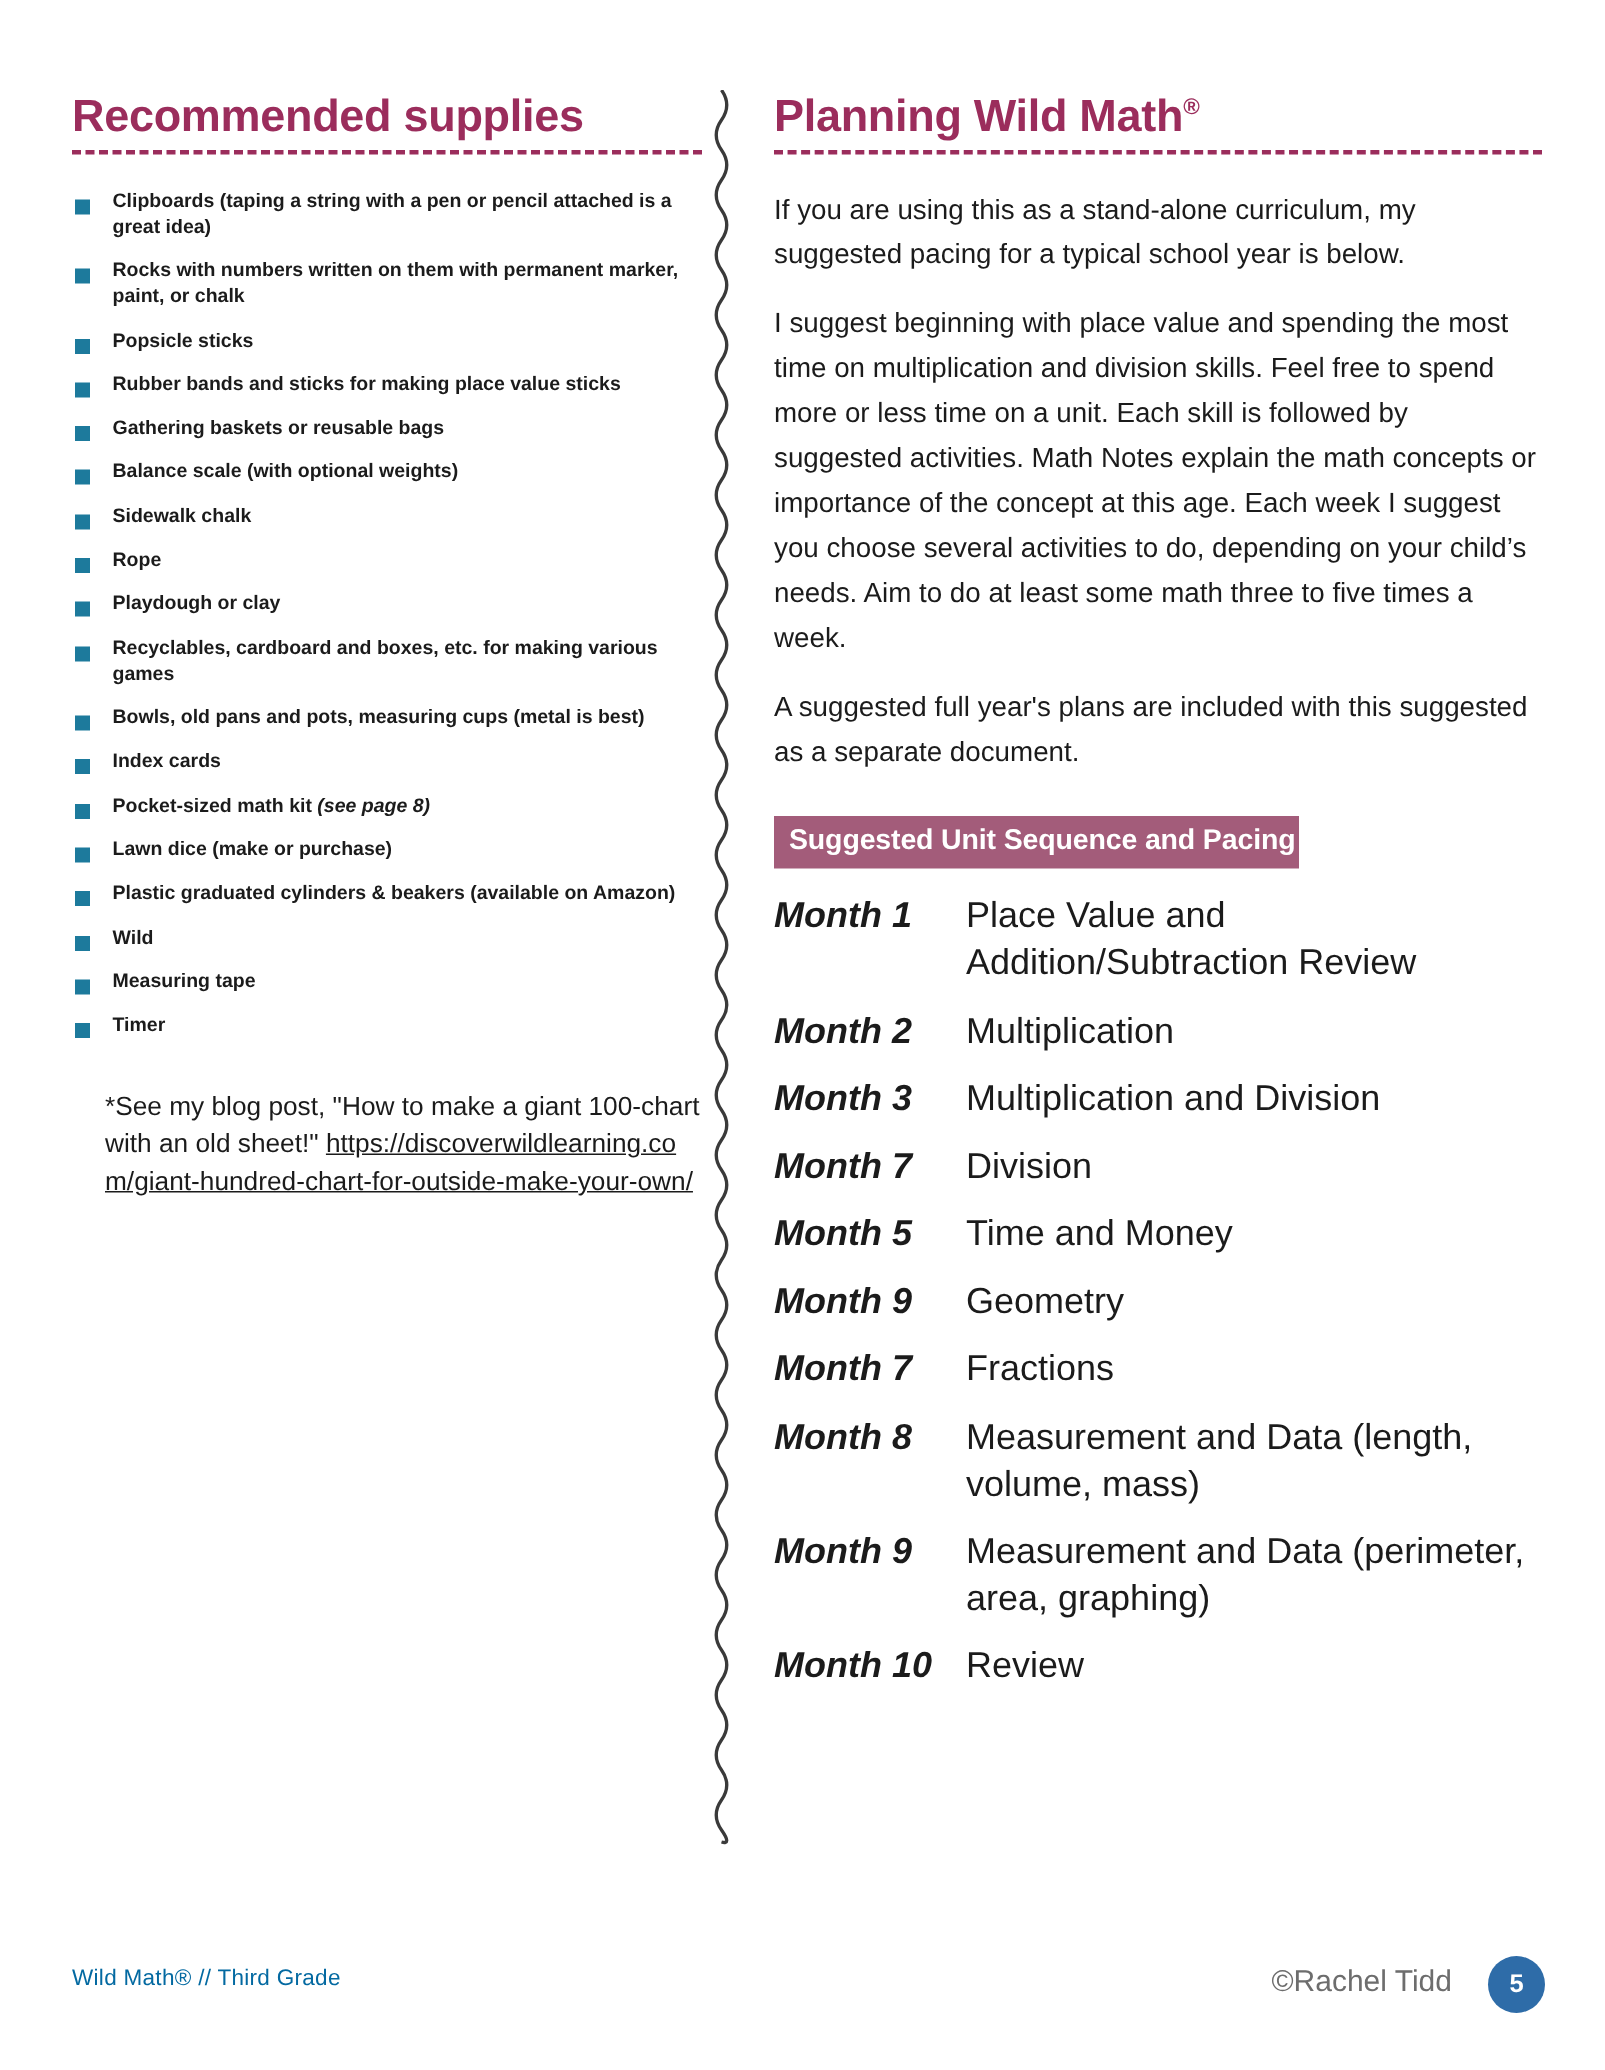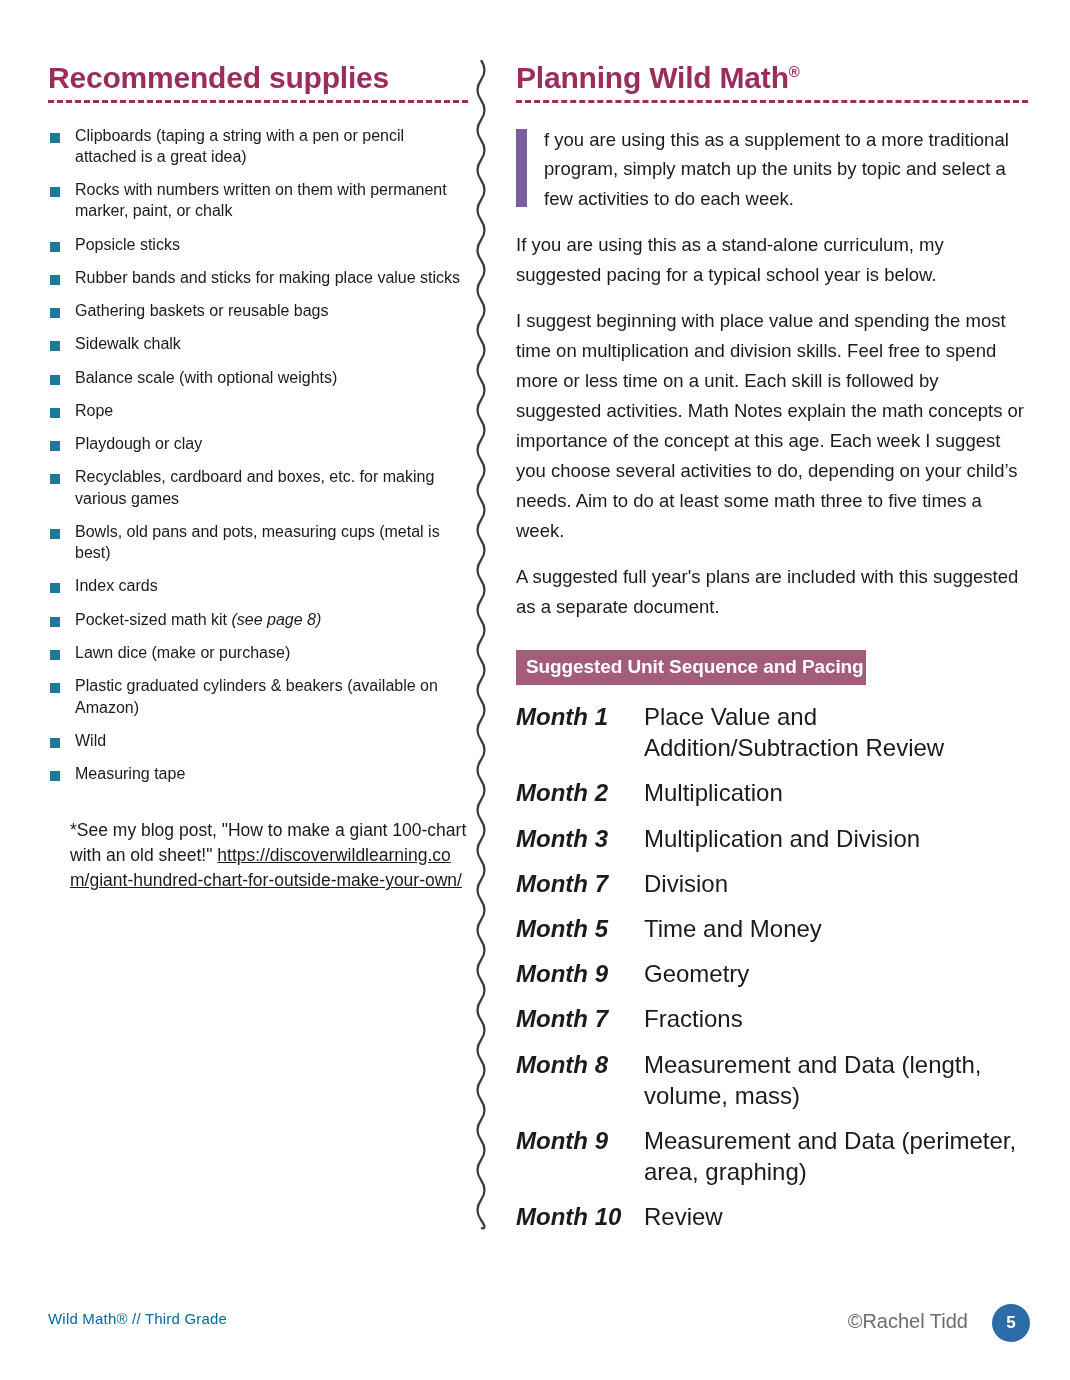--- a/index.html
+++ b/index.html
@@ -68,22 +68,22 @@
   
   .supplies {
     list-style: none;
     margin: 0;
     padding: 0;
   }
   .supply-item {
     position: relative;
     padding-left: 27px;
     margin-bottom: 12px;
-    font-size: 16px;
-    font-weight: normal;
+    font-size: 13px;
+    font-weight: bold;
     line-height: 1.33;
     color: #1b1b1b;
   }
   .supply-item .bullet-sq {
     position: absolute;
     left: 2px;
     top: 8px;
     width: 10px;
     height: 10px;
     background: #1D7A9C;
@@ -229,49 +229,47 @@
 
     <h1 class="section-heading">Recommended supplies</h1>
     <div class="dashed-rule"></div>
 
     <ul class="supplies" id="supplies-list">
         <li class="supply-item"><span class="bullet-sq"></span><span>Clipboards (taping a string with a pen or pencil attached is a great idea)</span></li>
         <li class="supply-item"><span class="bullet-sq"></span><span>Rocks with numbers written on them with permanent marker, paint, or chalk</span></li>
         <li class="supply-item"><span class="bullet-sq"></span><span>Popsicle sticks</span></li>
         <li class="supply-item"><span class="bullet-sq"></span><span>Rubber bands and sticks for making place value sticks</span></li>
         <li class="supply-item"><span class="bullet-sq"></span><span>Gathering baskets or reusable bags</span></li>
+        <li class="supply-item"><span class="bullet-sq"></span><span>Balance scale (with optional weights)</span></li>
         <li class="supply-item"><span class="bullet-sq"></span><span>Sidewalk chalk</span></li>
-        <li class="supply-item"><span class="bullet-sq"></span><span>Balance scale (with optional weights)</span></li>
         <li class="supply-item"><span class="bullet-sq"></span><span>Rope</span></li>
         <li class="supply-item"><span class="bullet-sq"></span><span>Playdough or clay</span></li>
         <li class="supply-item"><span class="bullet-sq"></span><span>Recyclables, cardboard and boxes, etc. for making various games</span></li>
         <li class="supply-item"><span class="bullet-sq"></span><span>Bowls, old pans and pots, measuring cups (metal is best)</span></li>
         <li class="supply-item"><span class="bullet-sq"></span><span>Index cards</span></li>
         <li class="supply-item"><span class="bullet-sq"></span><span>Pocket-sized math kit </span><em>(see page 8)</em></li>
         <li class="supply-item"><span class="bullet-sq"></span><span>Lawn dice (make or purchase)</span></li>
         <li class="supply-item"><span class="bullet-sq"></span><span>Plastic graduated cylinders &amp; beakers (available on Amazon)</span></li>
         <li class="supply-item"><span class="bullet-sq"></span><span>Wild</span></li>
         <li class="supply-item"><span class="bullet-sq"></span><span>Measuring tape</span></li>
+        <li class="supply-item"><span class="bullet-sq"></span><span>Timer</span></li>
       </ul>
 
     <div class="footnote">
       <span>*See my blog post, "How to make a giant 100-chart with an old sheet!" </span><a class="url">https://discoverwildlearning.com/giant-hundred-chart-for-outside-make-your-own/</a>
     </div>
   </div>
 
   <div class="col-right">
 
     <h1 class="section-heading">
       <span>Planning Wild Math</span><span class="reg">®</span>
     </h1>
     <div class="dashed-rule"></div>
 
-    <p class="intro-para">
-      <span class="dropcap-bar"></span><span>f you are using this as a supplement to a more traditional program, simply match up the units by topic and select a few activities to do each week.</span>
-    </p>
 
     <p class="body-para">If you are using this as a stand-alone curriculum, my suggested pacing for a typical school year is below.</p>
     <p class="body-para">I suggest beginning with place value and spending the most time on multiplication and division skills. Feel free to spend more or less time on a unit. Each skill is followed by suggested activities. Math Notes explain the math concepts or importance of the concept at this age. Each week I suggest you choose several activities to do, depending on your child’s needs. Aim to do at least some math three to five times a week.</p>
     <p class="body-para">A suggested full year's plans are included with this suggested as a separate document.</p>
 
     <div class="banner">Suggested Unit Sequence and Pacing</div>
 
     <table class="months">
       <tbody id="months-body">
           <tr>

